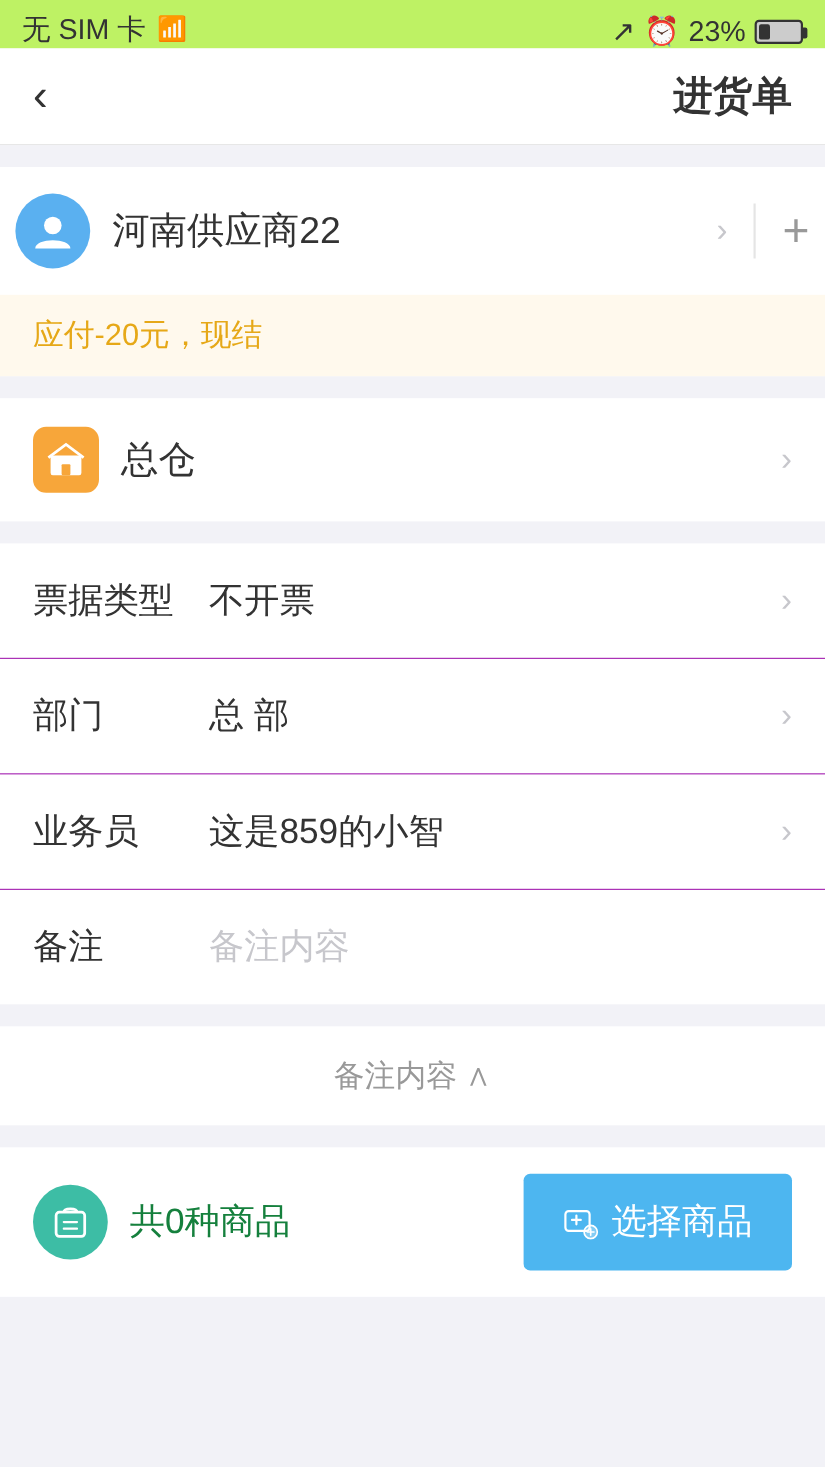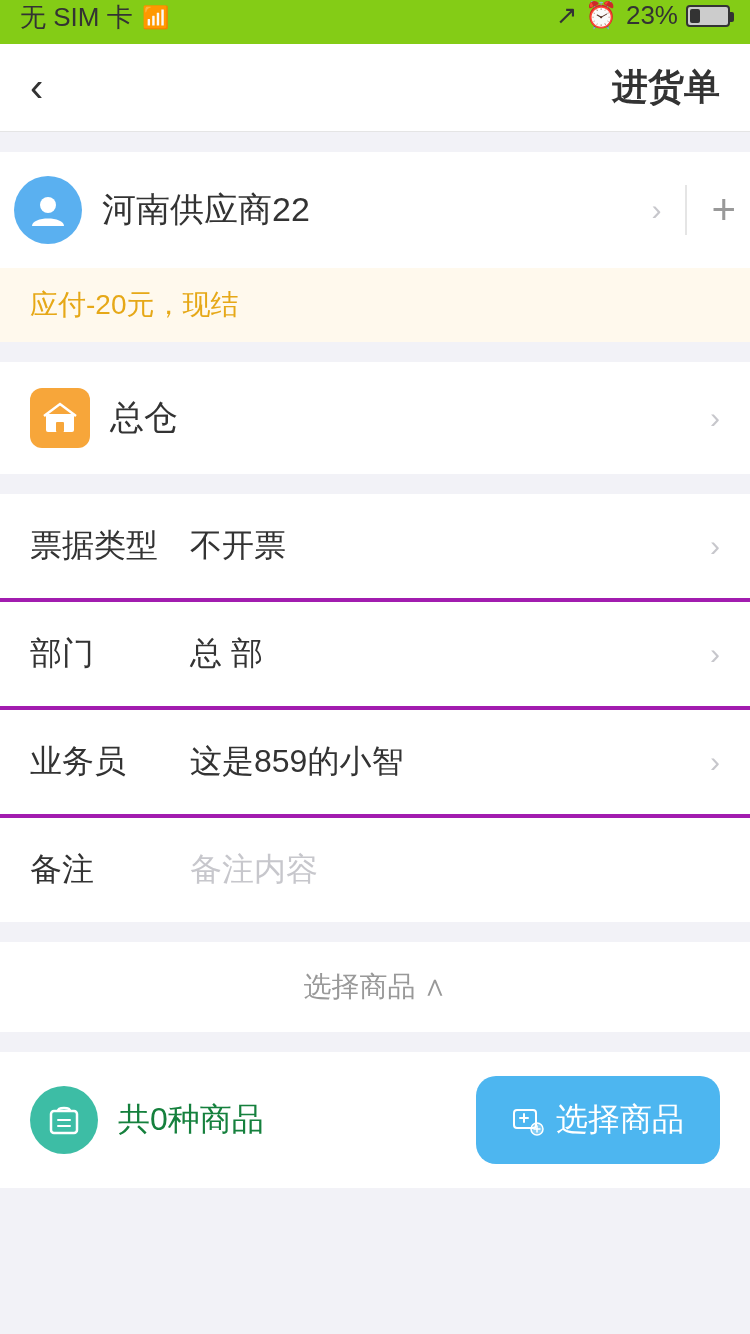--- a/index.html
+++ b/index.html
@@ -10,23 +10,23 @@
       background: #f2f2f7;
       font-family: -apple-system, "PingFang SC", "Helvetica Neue", sans-serif;
       font-size: 32px;
       color: #333;
     }
 
     
     .status-bar {
       width: 750px;
       height: 44px;
-      background: #84cc16;
-      display: flex;
-      align-items: flex-start;
+      background: #bef264;
+      display: flex;
+      align-items: flex-end;
       justify-content: space-between;
       padding: 0 20px;
       font-size: 28px;
       font-weight: 500;
     }
     .status-left {
       display: flex;
       align-items: center;
       gap: 10px;
       font-size: 26px;
@@ -188,21 +188,21 @@
 
     
     .form-section {
       background: #fff;
       margin-top: 20px;
     }
     .form-row {
       display: flex;
       align-items: center;
       padding: 30px 30px;
-      border-bottom: 4px solid #a21caf;
+      border-bottom: 1px solid #a21caf;
       min-height: 90px;
     }
     .form-row:last-child {
       border-bottom: none;
     }
     .form-label {
       font-size: 32px;
       color: #333;
       width: 140px;
       flex-shrink: 0;
@@ -253,21 +253,21 @@
     .goods-count {
       flex: 1;
       font-size: 32px;
       color: #15803d;
     }
     .select-goods-btn {
       background: #4db6f0;
       color: #fff;
       font-size: 32px;
       padding: 22px 36px;
-      border-radius: 20px;
+      border-radius: 6px;
       cursor: pointer;
       display: flex;
       align-items: center;
       gap: 12px;
     }
 
     
     .page-bg {
       background: #f2f2f7;
       min-height: 300px;
@@ -347,21 +347,21 @@
     <span class="chevron-icon">›</span>
   </div>
 
   <div class="form-row">
     <span class="form-label">备注</span>
     <span class="form-value placeholder">备注内容</span>
   </div>
 </div>
 
 <div class="collapse-row card-section">
-  <span>选择商品 ∧</span>
+  <span>备注内容 ∧</span>
 </div>
 
 <div class="bottom-section card-section">
   <div class="goods-icon">
     <svg viewBox="0 0 38 38" fill="none" xmlns="http://www.w3.org/2000/svg">
       <rect x="6" y="10" width="26" height="22" rx="3" stroke="white" stroke-width="2.5" fill="none"></rect>
       <path d="M13 10 C13 6 25 6 25 10" stroke="white" stroke-width="2.5" fill="none"></path>
       <path d="M13 19 L25 19 M13 25 L25 25" stroke="white" stroke-width="2" stroke-linecap="round"></path>
     </svg>
   </div>

